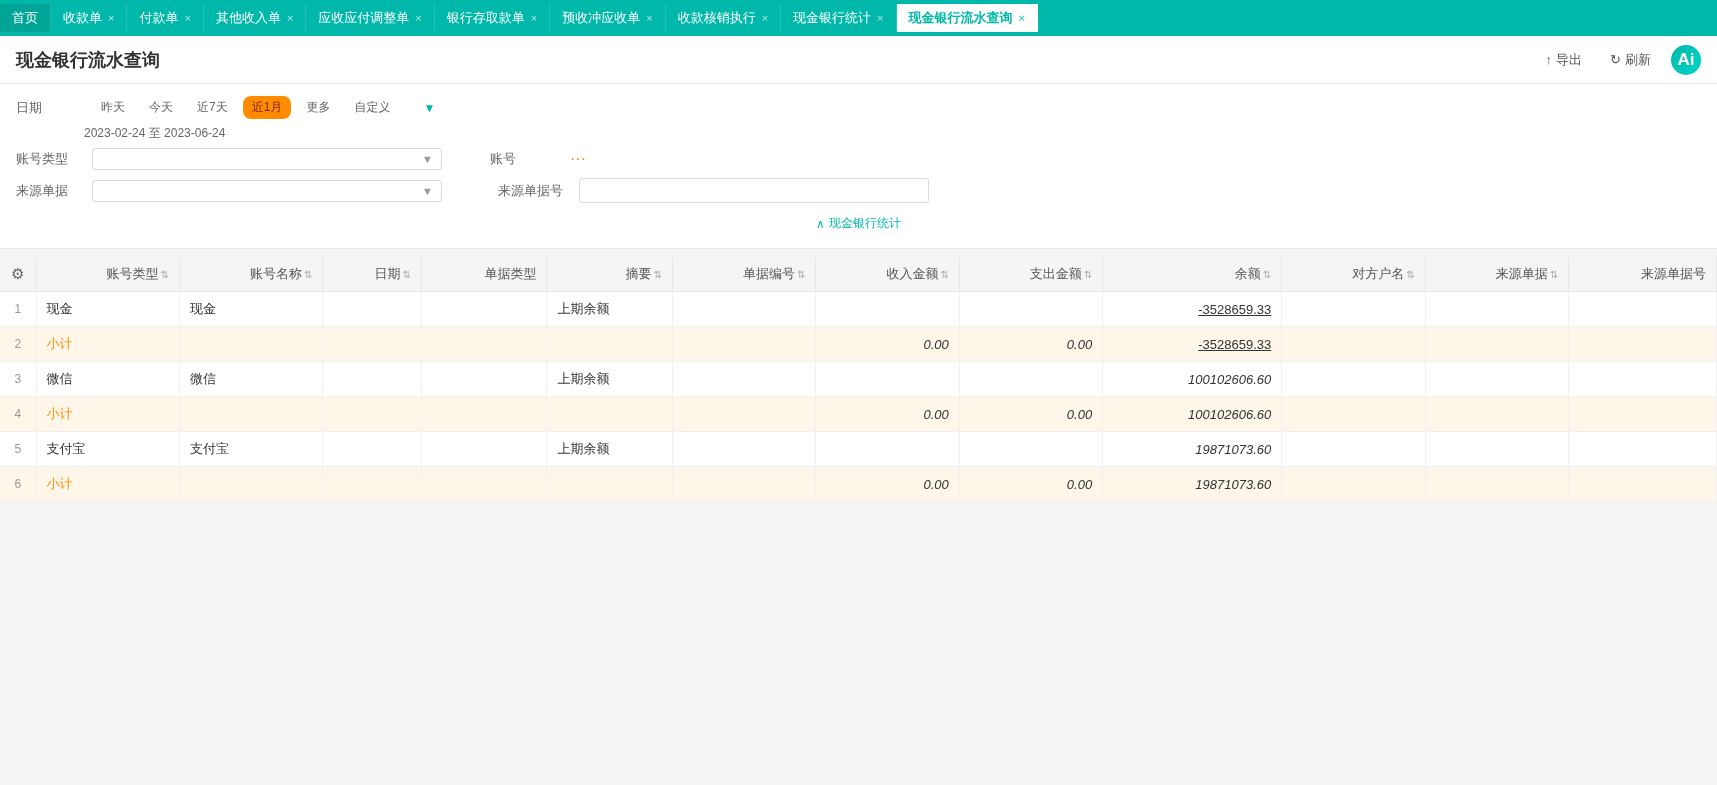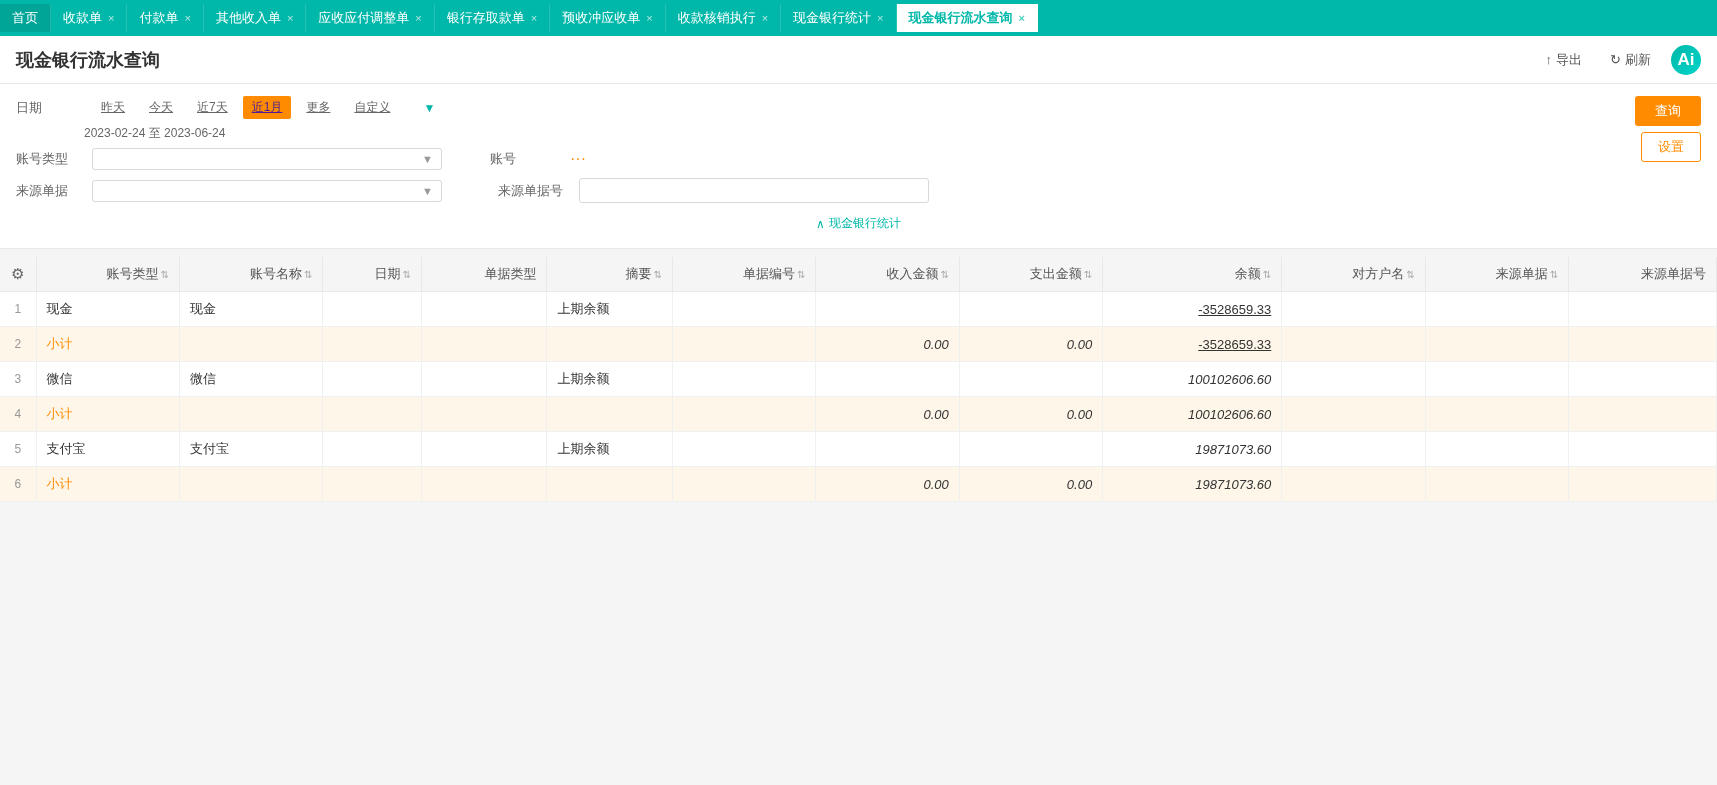--- a/index.html
+++ b/index.html
@@ -91,26 +91,25 @@
       align-items: center;
       gap: 6px;
     }
     .date-opt {
       padding: 2px 8px;
       border-radius: 3px;
       font-size: 12px;
       color: #666;
       cursor: pointer;
       border: 1px solid transparent;
-      text-decoration: underline;
     }
     .date-opt.active {
       background: #ff8c00;
-      color: #4c1d95;
-      border-radius: 2px;
+      color: #7f1d1d;
+      border-radius: 8px;
     }
     .date-range {
       font-size: 12px;
       color: #666;
       margin-top: 2px;
     }
     .filter-select {
       display: flex;
       align-items: center;
       border: 1px solid #d9d9d9;
@@ -319,24 +318,20 @@
         <span class="filter-label">账号类型</span>
         <div class="filter-select filter-select-wide">
           <span></span>
           <span class="chevron-down">▼</span>
         </div>
         <span style="margin-left:32px;" class="filter-label">账号</span>
         <span class="ellipsis-btn">···</span>
       </div>
     </div>
 
-    <div class="filter-right">
-      <button class="search-btn">查询</button>
-      <button class="settings-btn">设置</button>
-    </div>
   </div>
 
   <div class="filter-row">
     <span class="filter-label">来源单据</span>
     <div class="filter-select filter-select-wide">
       <span></span>
       <span class="chevron-down">▼</span>
     </div>
     <span style="margin-left:40px;" class="filter-label">来源单据号</span>
     <input class="filter-input" style="min-width: 350px;" type="text" value="">

